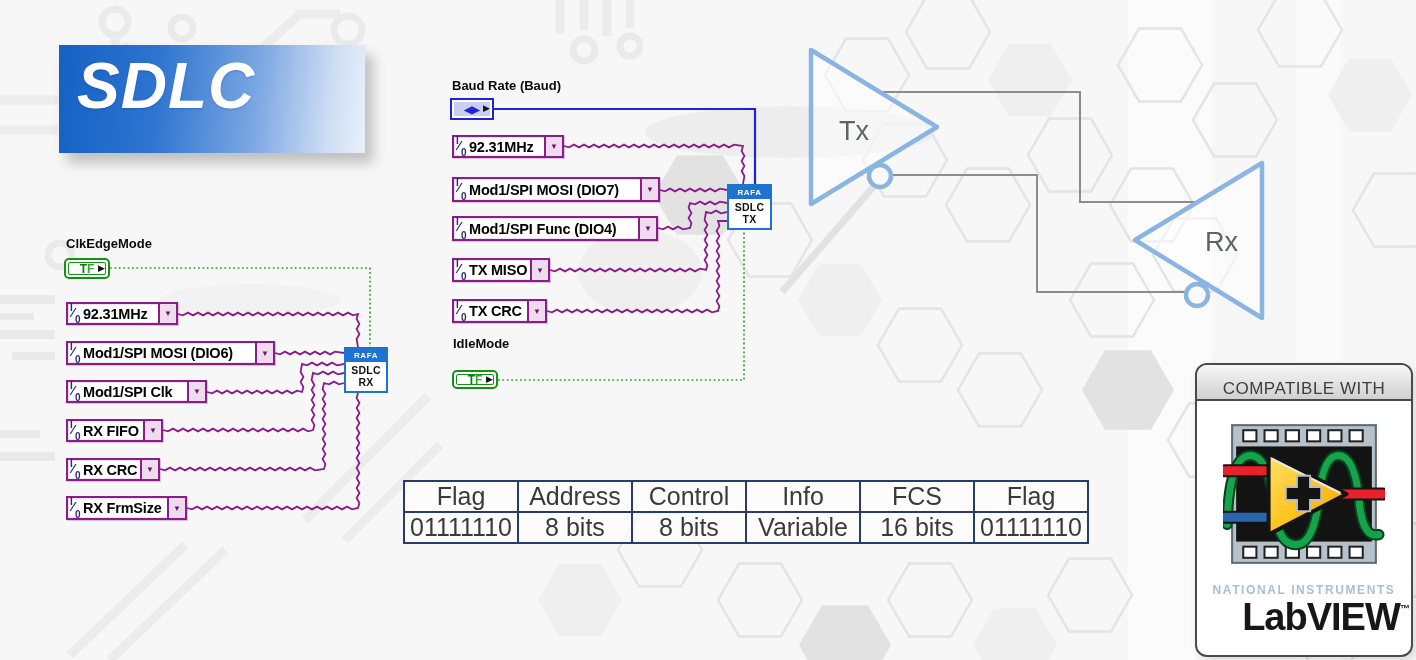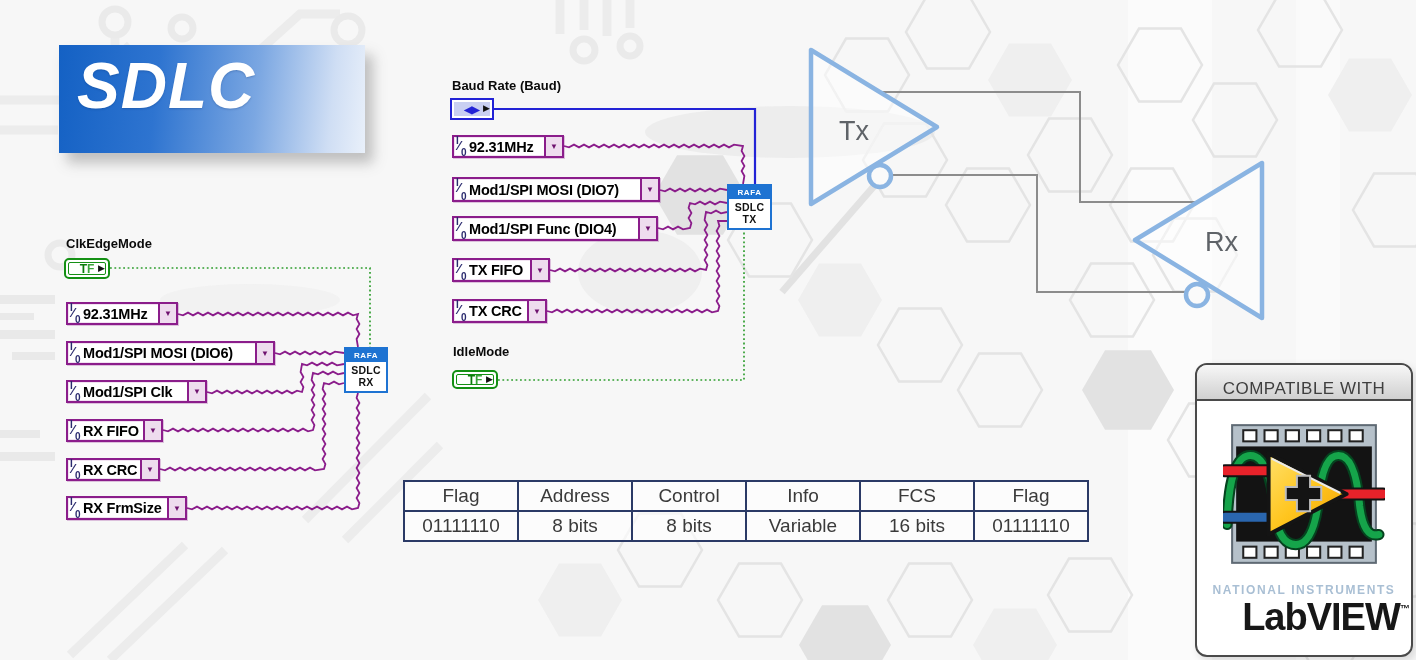--- a/index.html
+++ b/index.html
@@ -53,21 +53,21 @@
   
   .nblock{position:absolute;z-index:2;border:2px solid #1e73d2;background:#fff;box-sizing:border-box;
     display:flex;flex-direction:column;}
   .nhead{background:#1e73d2;color:#fff;font-size:8px;font-weight:800;text-align:center;
     letter-spacing:.6px;line-height:13px;height:13px;}
   .nbody{flex:1;display:flex;flex-direction:column;align-items:center;justify-content:center;}
   .nbody span{font-size:10.5px;font-weight:800;color:#111;line-height:1.1;letter-spacing:.2px;}
 
   
   .frame-table{position:absolute;z-index:2;border-collapse:collapse;table-layout:fixed;
-    font-size:19px;color:#3a3a3a;}
+    font-size:25px;color:#3a3a3a;}
   .frame-table th,.frame-table td{border:2px solid #2b3a66;font-weight:400;text-align:center;
     height:28px;background:rgba(255,255,255,.62);padding:0;}
 
   
   .badge{position:absolute;left:1195px;top:363px;width:218px;height:294px;z-index:3;
     background:#fff;border:2.5px solid #4a4a4a;border-radius:12px;box-sizing:border-box;
     box-shadow:3px 4px 8px rgba(0,0,0,.12);overflow:hidden;}
   .badge-head{height:34px;background:linear-gradient(#f7f7f7,#d0d0d0);border-bottom:2px solid #4a4a4a;
     display:flex;align-items:flex-end;justify-content:center;font-size:17px;color:#3f3f3f;letter-spacing:.5px;}
   .badge-body{text-align:center;}
@@ -316,38 +316,38 @@
     <span class="dd">
         <b>▼</b>
       </span>
   </div>
   <div class="combo" style="left:452px;top:258px;width:98px;height:24px;">
     <span class="io">
         <i>I</i>
         <em>⁄</em>
         <b>0</b>
       </span>
-    <span class="combo-label">TX FIFO</span>
+    <span class="combo-label">TX MISO</span>
     <span class="dd">
         <b>▼</b>
       </span>
   </div>
   <div class="combo" style="left:452px;top:299px;width:95px;height:24px;">
     <span class="io">
         <i>I</i>
         <em>⁄</em>
         <b>0</b>
       </span>
     <span class="combo-label">TX CRC</span>
     <span class="dd">
         <b>▼</b>
       </span>
   </div>
 
-  <div class="lvlabel" style="left:453px;top:344px;">IdleMode</div>
+  <div class="lvlabel" style="left:453px;top:336px;">IdleMode</div>
   <div class="tf" style="left:452px;top:370px;width:46px;height:19px;">
     <div class="tf-inner">
       <span class="tf-t">T</span>
         <span class="tf-f">F</span>
       <span class="tf-arrow">▶</span>
     </div>
   </div>
 
   <div class="nblock" style="left:727px;top:184px;width:45px;height:46px;">
     <div class="nhead">RAFA</div>

